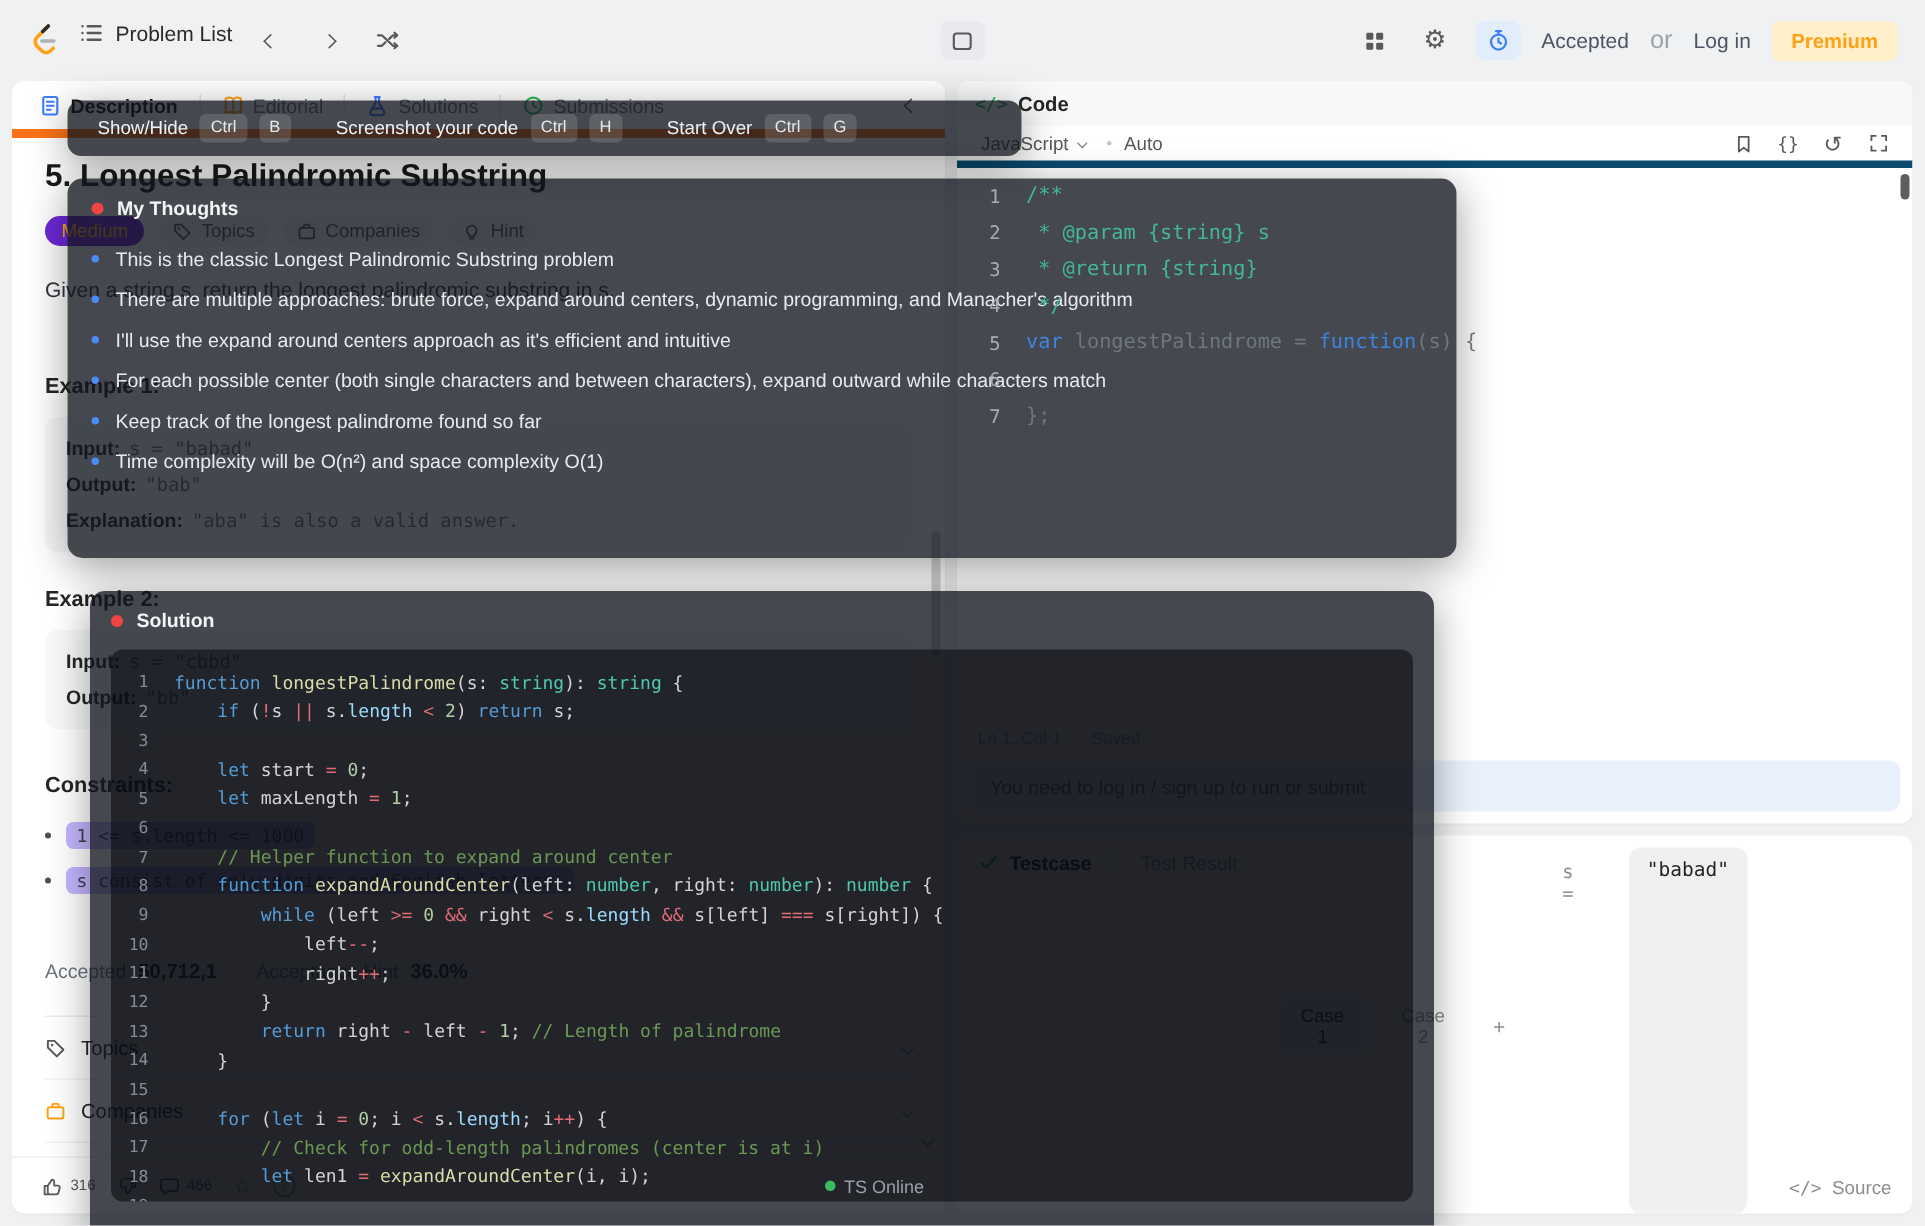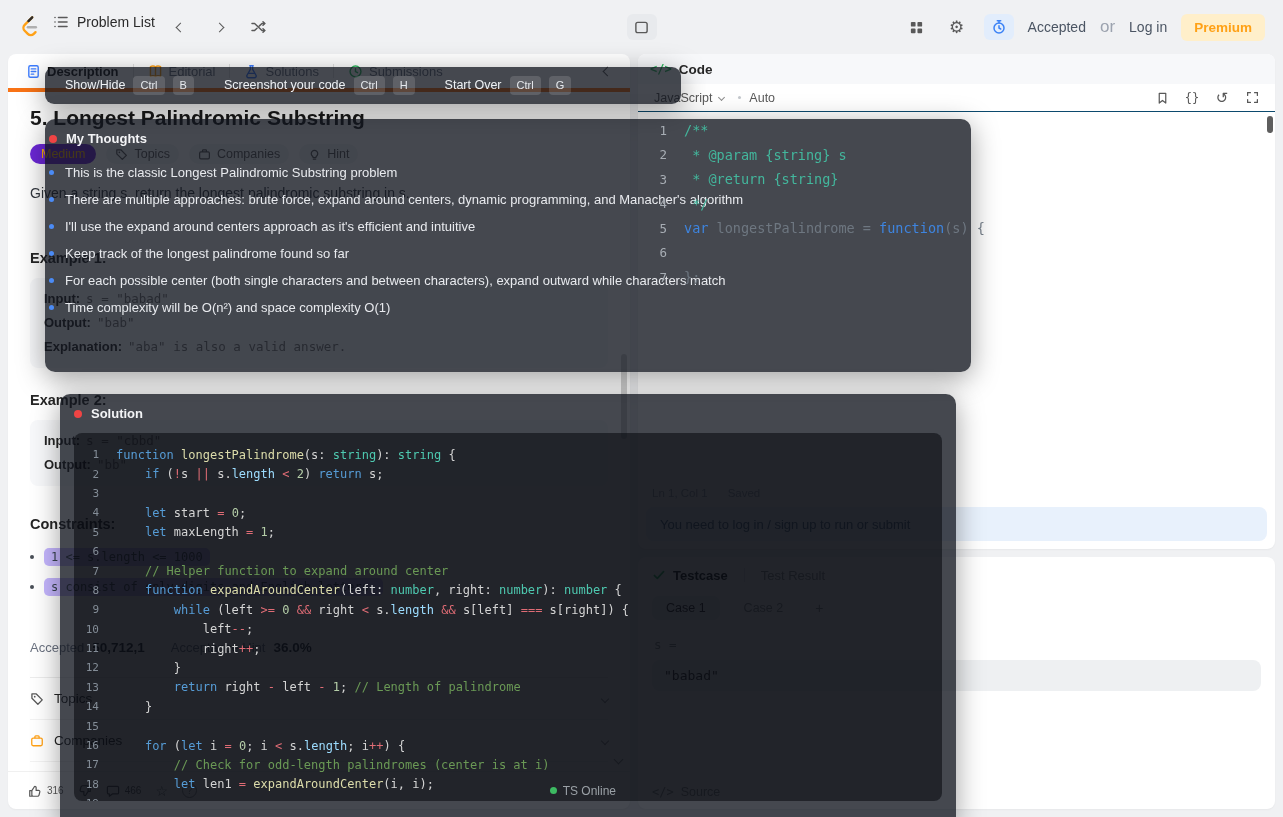--- a/index.html
+++ b/index.html
@@ -25,21 +25,21 @@
 .gear-glyph::before{content:"\2699";font-size:17px;}
 .auth-link{font-size:14px;color:#4b5563;background:none;border:none;cursor:pointer;}
 .auth-or{font-size:17px;color:#9ca3af;}
 .premium-btn{background:#ffefca;color:#ffa116;font-weight:600;font-size:13.5px;border:none;border-radius:6px;padding:6px 13px;cursor:pointer;}
 
 
 .workspace{display:flex;height:755px;padding:0 8px;}
 .panel{background:#fff;border-radius:8px;box-shadow:0 1px 2px rgba(0,0,0,.04);}
 .gutter{width:8px;flex:none;cursor:col-resize;}
 .left-panel{width:622px;flex:none;display:flex;flex-direction:column;position:relative;overflow:hidden;}
-.tabbar{height:38px;display:flex;align-items:center;padding:0 10px;border-bottom:4px solid #f97316;gap:2px;flex:none;}
+.tabbar{height:38px;display:flex;align-items:center;padding:0 10px;border-bottom:6px solid #f97316;gap:2px;flex:none;}
 .tab{display:flex;align-items:center;gap:6px;padding:5px 8px;font-size:13px;color:#6b7280;background:none;border:none;cursor:pointer;border-radius:6px;}
 .tab.active{color:#141414;font-weight:600;}
 .vdiv{width:1px;height:14px;background:#e3e3e3;margin:0 4px;}
 .tabbar-spacer{flex:1;}
 .content{flex:1;padding:0 22px;overflow:hidden;position:relative;}
 .p-title{font-size:21px;font-weight:600;color:#1a1a1a;margin-top:14px;}
 .meta-row{display:flex;align-items:center;gap:10px;margin-top:14px;}
 .pill{padding:3px 11px;border-radius:999px;font-size:12.5px;background:#6d28d9;}
 .pill-diff{color:#ffb800;}
 .chip{display:flex;align-items:center;gap:6px;color:#595959;font-size:12.5px;padding:3px 9px;border-radius:999px;background:#f2f3f4;border:none;cursor:pointer;}
@@ -70,21 +70,21 @@
 .online::before{content:"";width:7px;height:7px;border-radius:50%;background:#3dba62;}
 .lp-scrollthumb{position:absolute;right:3px;top:300px;width:6px;height:85px;background:rgba(0,0,0,.18);border-radius:3px;}
 .scroll-hint{position:absolute;right:8px;bottom:8px;color:#8c8c8c;width:7px;height:7px;}
 
 
 .right-col{flex:1;display:flex;flex-direction:column;gap:8px;min-width:0;margin-left:0;}
 .code-card{flex:1;display:flex;flex-direction:column;overflow:hidden;}
 .card-head{height:30px;background:#f7f8fa;display:flex;align-items:center;gap:7px;padding:0 12px;font-size:13.5px;font-weight:600;color:#262626;flex:none;}
 .code-glyph{color:#2cbb5d;font-family:"DejaVu Sans Mono",monospace;font-size:12px;font-weight:700;}
 .code-glyph::before{content:"</>";}
-.ed-toolbar{height:28px;display:flex;align-items:center;gap:8px;padding:0 10px;border-bottom:1px solid #0c4a6e;flex:none;}
+.ed-toolbar{height:28px;display:flex;align-items:center;gap:8px;padding:0 10px;border-bottom:5px solid #0c4a6e;flex:none;}
 .lang-btn{display:flex;align-items:center;gap:7px;background:none;border:none;font-size:12.5px;color:#595959;cursor:pointer;padding:2px 6px;}
 .lang-btn .chv{width:5px;height:5px;border-width:1.4px;color:#8c8c8c;}
 .dot-sep{width:3px;height:3px;border-radius:50%;background:#c3c7cc;}
 .auto-btn{background:none;border:none;font-size:12.5px;color:#595959;cursor:pointer;}
 .ed-tools{margin-left:auto;display:flex;align-items:center;gap:4px;}
 .braces-glyph::before{content:"{}";font-family:"DejaVu Sans Mono",monospace;font-size:12px;}
 .undo-glyph::before{content:"\21BA";font-size:15px;}
 .editor{flex:1;position:relative;padding-top:6px;overflow:hidden;}
 .codeblock{position:relative;z-index:60;}
 .editor .cl{display:flex;align-items:center;height:24.5px;}
@@ -97,40 +97,40 @@
 
 .tok-k{color:#569cd6}.tok-c{color:#569cd6}.tok-f{color:#dcdcaa}.tok-t{color:#4ec9b0}
 .tok-n{color:#b5cea8}.tok-o{color:#e06c75}.tok-cm{color:#6a9955}.tok-p{color:#d4d4d4}.tok-pr{color:#9cdcfe}
 
 .editor .tok-cm{color:#43b79d}
 .editor .tok-p{color:#6e7781}
 .editor .tok-o{color:#6e7781}
 .editor .tok-k{color:#3e85e0}
 
 
-.test-card{height:252px;flex:none;display:flex;flex-direction:column;overflow:hidden;}
+.test-card{height:252px;flex:none;display:flex;flex-direction:row;overflow:hidden;}
 .test-tabs{height:36px;display:flex;align-items:center;gap:12px;padding:0 14px;flex:none;}
 .ttab{display:flex;align-items:center;gap:7px;background:none;border:none;font-size:13px;color:#8c8c8c;cursor:pointer;}
 .ttab.active{color:#141414;font-weight:600;}
 .case-row{display:flex;align-items:center;gap:10px;padding:2px 14px 0;}
 .case-btn{background:#eef0f2;border:none;border-radius:7px;padding:5px 14px;font-size:12.5px;color:#262626;cursor:pointer;}
 .case-btn.dim{background:transparent;color:#8c8c8c;}
 .case-add{background:transparent;color:#8c8c8c;padding:5px 8px;border:none;font-size:14px;cursor:pointer;}
 .param-label{margin-top:16px;padding:0 16px;font-family:"DejaVu Sans Mono",monospace;font-size:12.5px;color:#8c8c8c;}
 .param-box{margin:8px 14px 0;background:#eef0f2;border-radius:8px;padding:8px 12px;font-family:"DejaVu Sans Mono",monospace;font-size:13px;color:#262626;cursor:text;}
 .test-foot{margin-top:auto;height:34px;display:flex;align-items:center;gap:7px;padding:0 14px;color:#8c8c8c;font-size:12.5px;}
 .test-foot .code-glyph{color:#8c8c8c;font-weight:400;}
 
 
 .ov{position:absolute;background:rgba(17,21,29,.78);box-shadow:0 6px 28px rgba(0,0,0,.38);z-index:50;color:#e9ecf0;}
 .ov-toolbar{left:45px;top:67px;width:636px;height:37px;border-radius:9px;display:flex;align-items:center;padding:0 20px;gap:30px;}
 .hk-group{display:flex;align-items:center;gap:8px;background:none;border:none;cursor:pointer;}
 .hk-label{font-size:12.5px;color:#eef1f4;}
 .kbd{background:rgba(255,255,255,.14);border-radius:4px;padding:2px 7px;font-size:11px;color:#e6e9ed;line-height:1.3;}
-.ov-thoughts{left:45px;top:119px;width:926px;height:253px;border-radius:10px;padding:12px 4px;}
+.ov-thoughts{left:45px;top:119px;width:926px;height:253px;border-radius:10px;padding:12px 16px;}
 .ov-head{display:flex;align-items:center;gap:9px;font-size:13px;font-weight:700;color:#f3f4f6;}
 .red-dot{width:8px;height:8px;border-radius:50%;background:#ef4444;flex:none;}
 .thought-list{list-style:none;margin-top:13px;}
 .thought-list li{display:flex;align-items:center;gap:11px;height:27px;font-size:13px;color:#e8eaee;}
 .thought-list li::before{content:"";width:5px;height:5px;border-radius:50%;background:#4b8bf5;flex:none;}
 .ov-solution{left:60px;top:394px;width:896px;height:432px;border-radius:10px;padding:12px 14px;}
 .sol-code{margin-top:12px;background:rgba(5,8,13,.55);border-radius:8px;padding:12px 0;height:calc(100% - 40px);overflow:hidden;}
 .sol-code .cl{display:flex;align-items:center;height:19.4px;}
 .sol-code .ln{width:42px;flex:none;text-align:right;padding-right:17px;color:#848d97;font-size:11px;font-family:"DejaVu Sans Mono",monospace;}
 .sol-code .ct{white-space:pre;font-family:"DejaVu Sans Mono",monospace;font-size:12px;}
@@ -519,22 +519,22 @@
 
 <div class="ov ov-thoughts">
   <div class="ov-head">
     <span class="red-dot"></span>
     <span>My Thoughts</span>
   </div>
   <ul class="thought-list">
     <li>This is the classic Longest Palindromic Substring problem</li>
     <li>There are multiple approaches: brute force, expand around centers, dynamic programming, and Manacher's algorithm</li>
     <li>I'll use the expand around centers approach as it's efficient and intuitive</li>
+    <li>For each possible center (both single characters and between characters), expand outward while characters match</li>
     <li>Keep track of the longest palindrome found so far</li>
-    <li>For each possible center (both single characters and between characters), expand outward while characters match</li>
     <li>Time complexity will be O(n²) and space complexity O(1)</li>
   </ul>
 </div>
 
 <div class="ov ov-solution">
   <div class="ov-head">
     <span class="red-dot"></span>
     <span>Solution</span>
   </div>
   <div class="sol-code">

